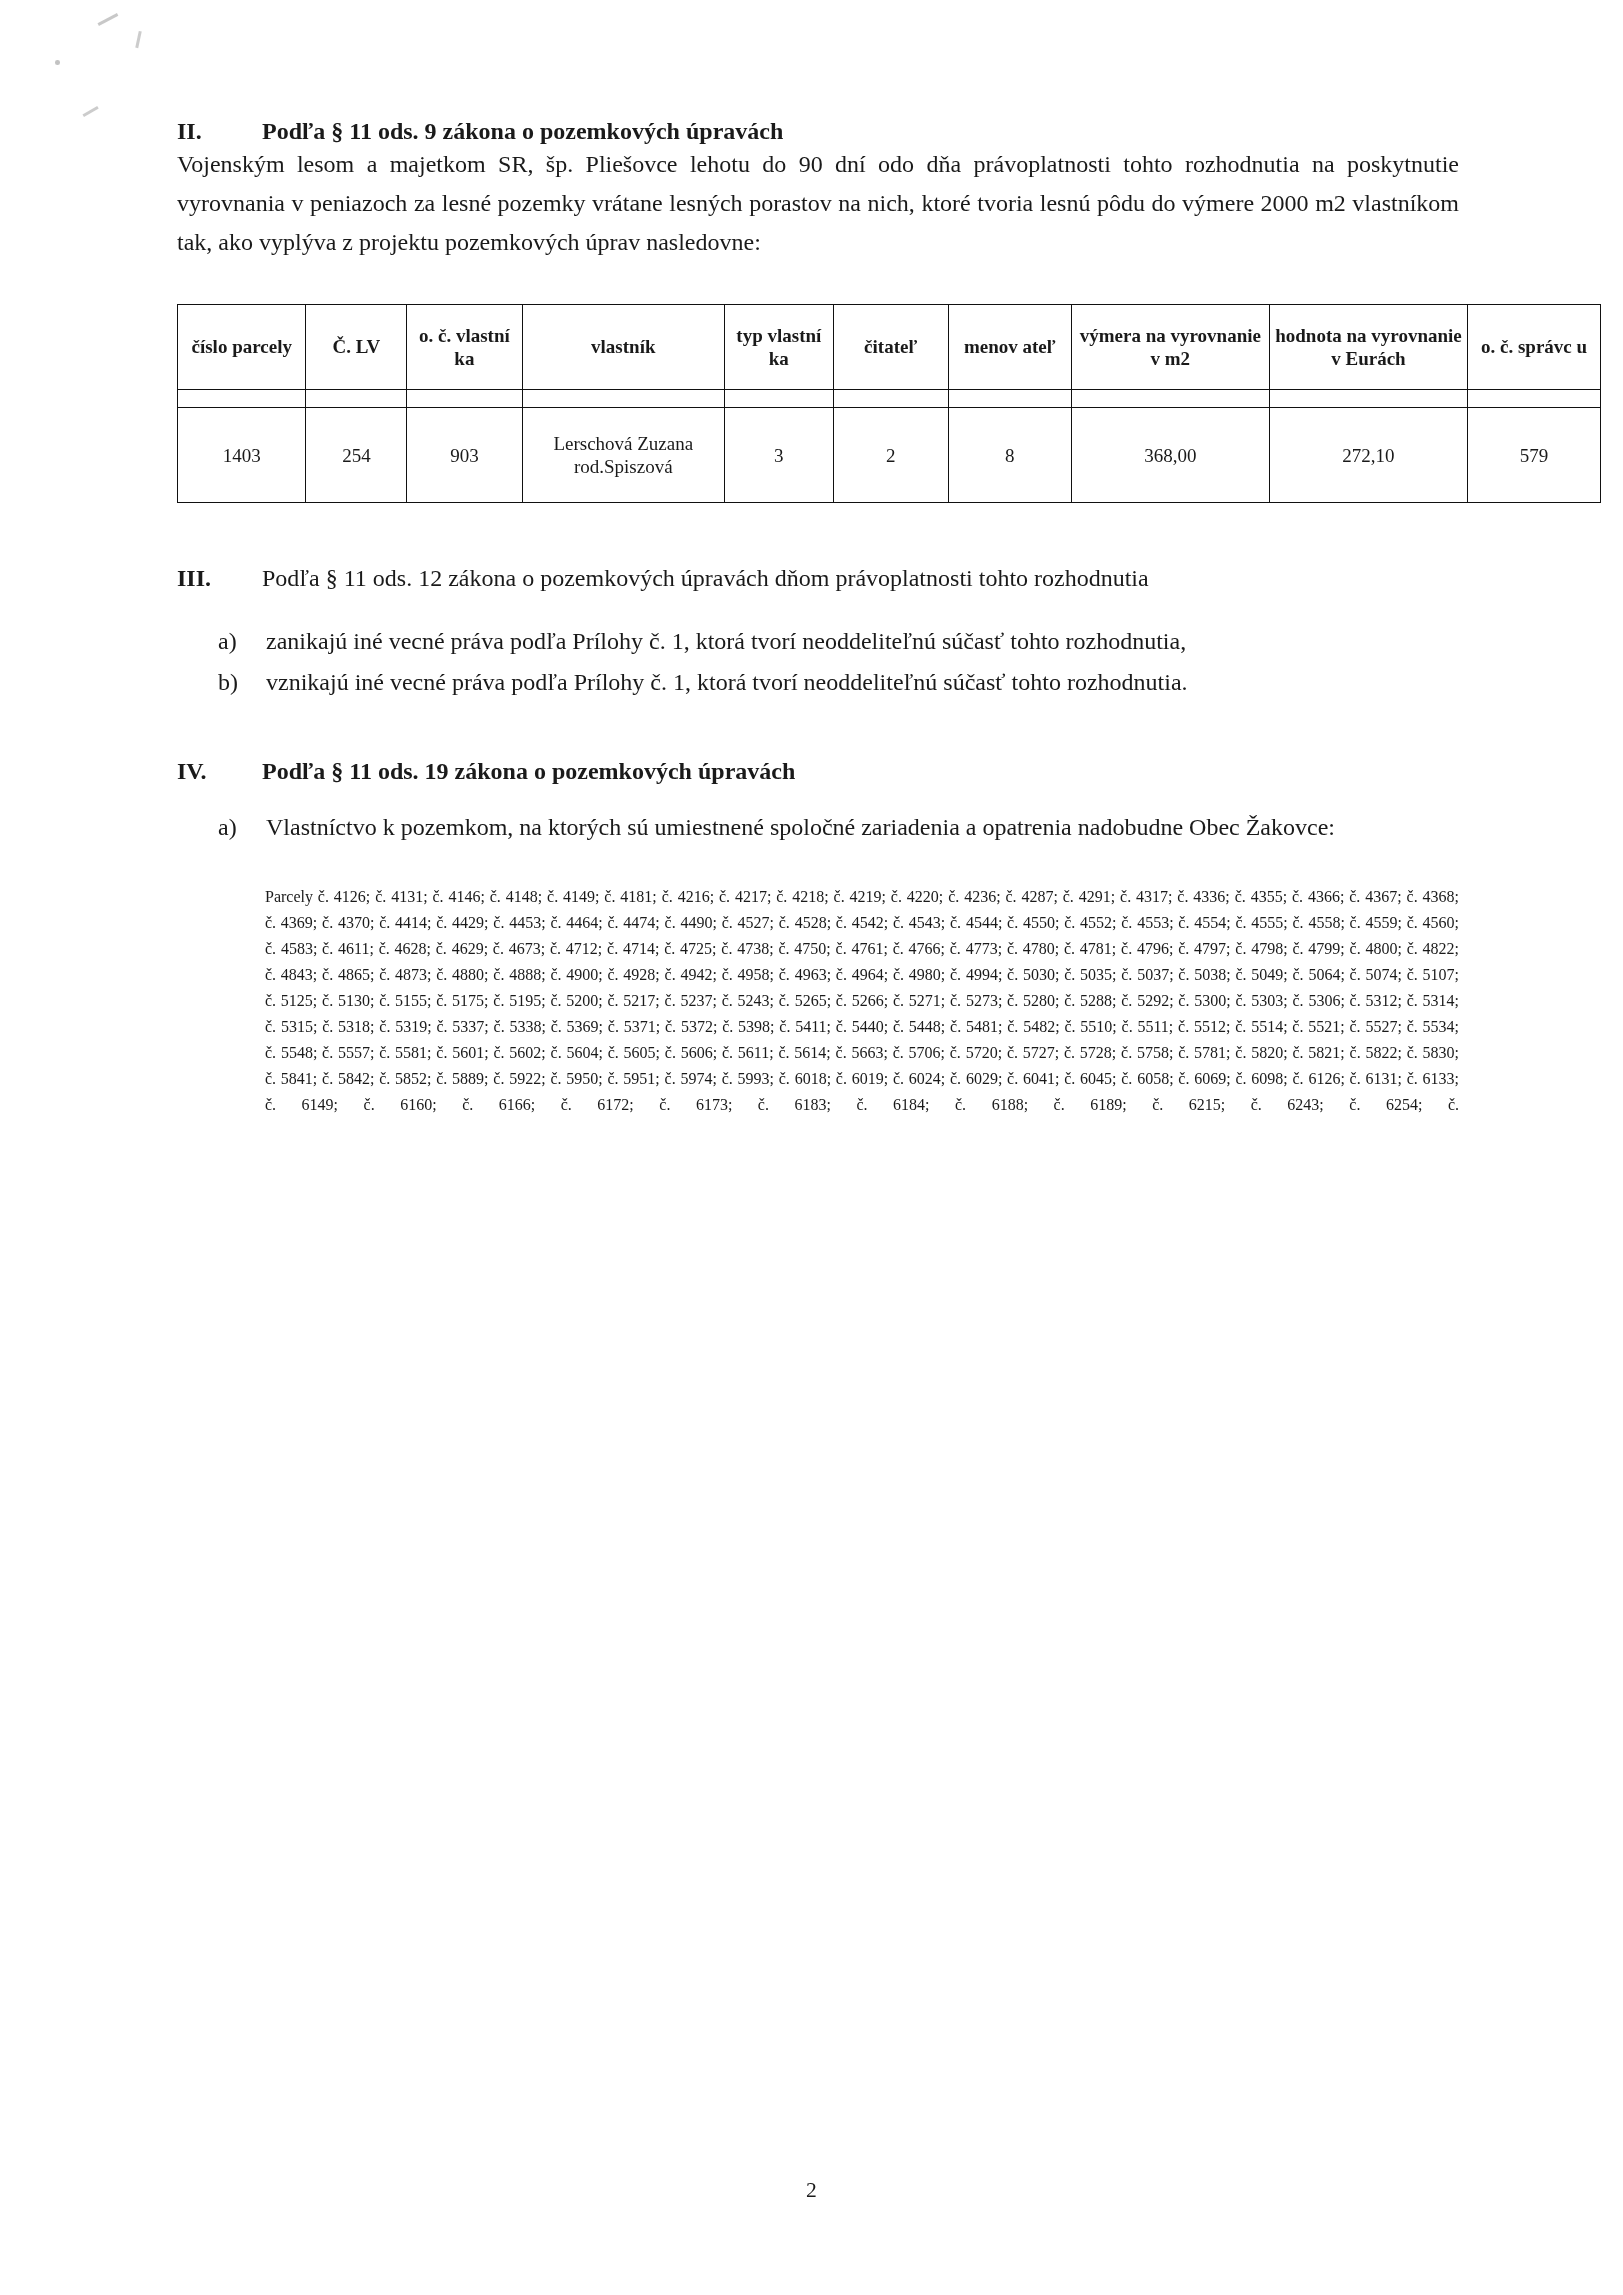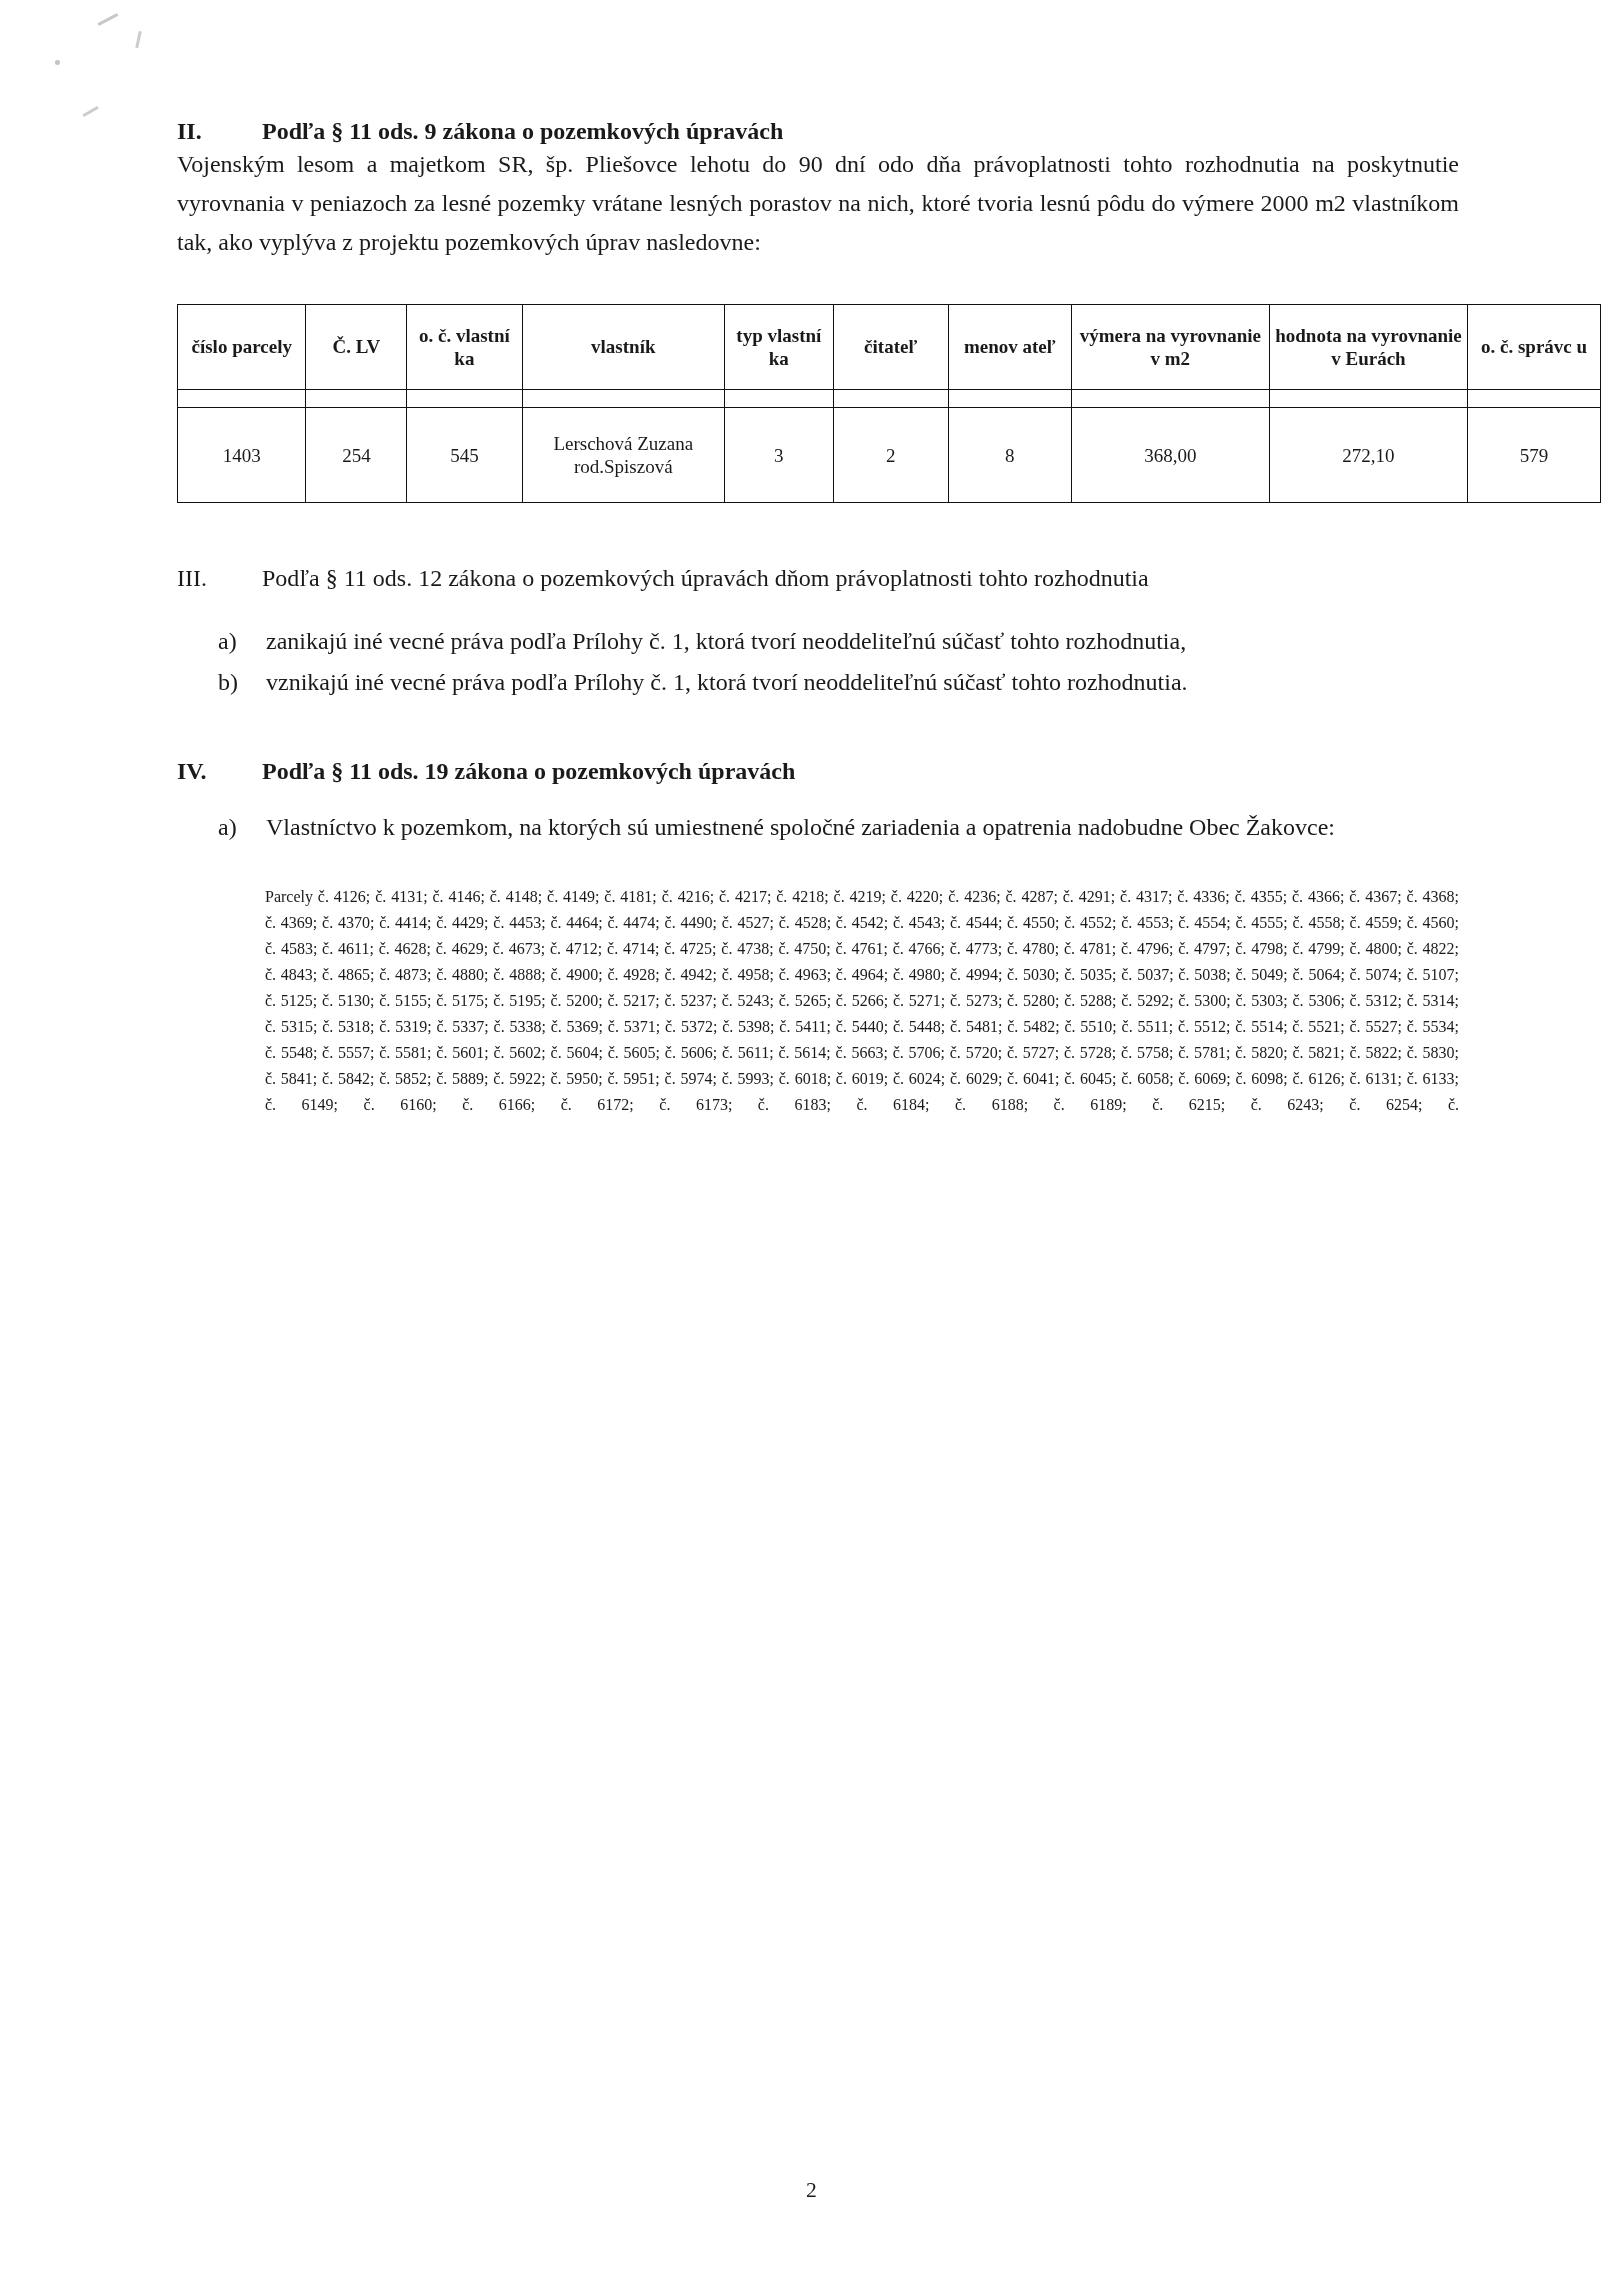--- a/index.html
+++ b/index.html
@@ -198,35 +198,35 @@
           <td></td>
           <td></td>
           <td></td>
           <td></td>
           <td></td>
           <td></td>
         </tr>
         <tr class="data">
           <td>1403</td>
           <td>254</td>
-          <td>545</td>
+          <td>903</td>
           <td>Lerschová Zuzana rod.Spiszová</td>
           <td>3</td>
           <td>2</td>
           <td>8</td>
           <td>368,00</td>
           <td>272,10</td>
           <td>579</td>
         </tr>
       </tbody>
     </table>
 
     <div class="roman-block">
       <div style="display:flex; align-items:baseline;">
-        <span class="section-num" style="font-weight:normal; font-size:24px;">III.</span>
+        <span class="section-num" style="font-weight:bold; font-size:24px;">III.</span>
         <span class="roman-body" style="flex:1;"><span class="b">Podľa § 11 ods. 12 zákona o pozemkových úpravách</span><span> dňom právoplatnosti tohto rozhodnutia</span></span>
       </div>
 
       <ul class="alpha">
         <li>
           <span class="marker">a)</span>
           <span class="txt"><span>zanikajú iné </span><span class="b">vecné práva</span><span> podľa </span><span class="b">Prílohy č. 1</span><span>, ktorá tvorí neoddeliteľnú súčasť tohto rozhodnutia,</span></span>
         </li>
         <li>
           <span class="marker">b)</span>

